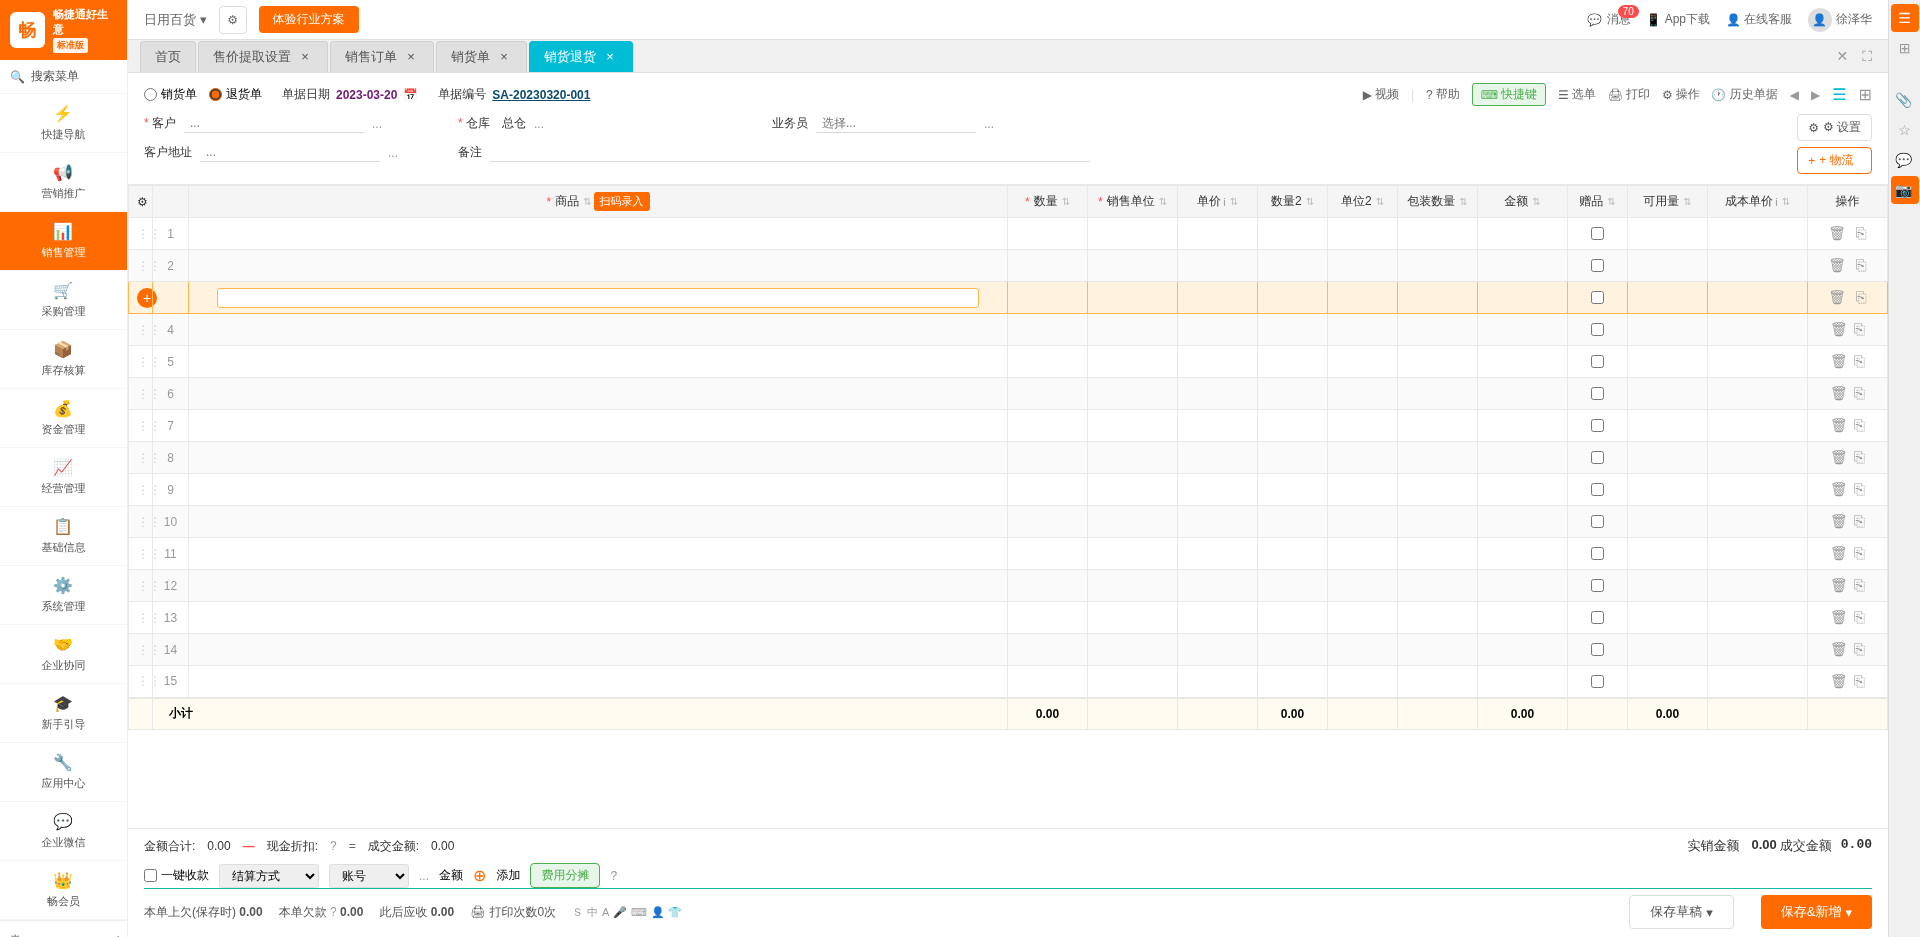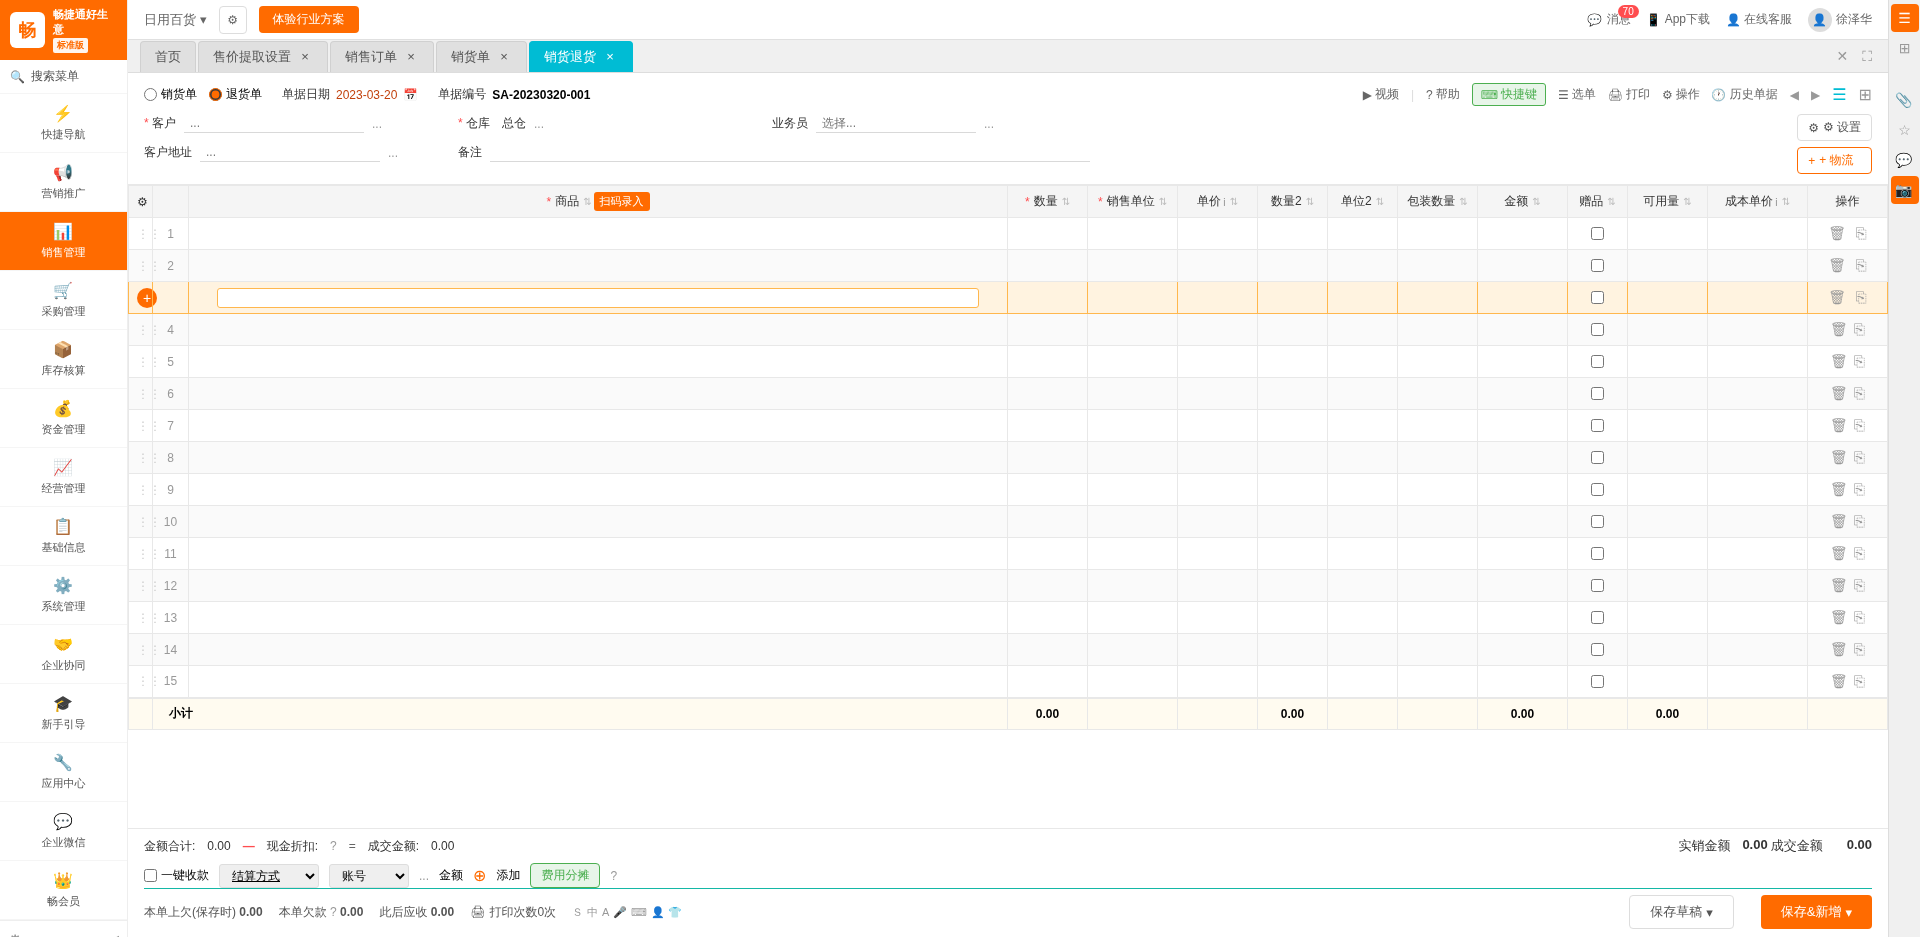--- a/index.html
+++ b/index.html
@@ -261,26 +261,26 @@
               <input type="radio" name="doctype" style="">
               <span>销货单</span>
             </label>
             <label class="radio-item">
               <input type="radio" name="doctype" checked="" style="">
               <span>退货单</span>
             </label>
           </div>
           <div class="date-field">
             <span>单据日期</span>
-            <span style="color:#c2410c;font-weight:normal;">2023-03-20</span>
+            <span style="color:#701a75;font-weight:bold;">2023-03-20</span>
             <span style="cursor:pointer;">📅</span>
           </div>
           <div class="doc-field">
             <span>单据编号</span>
-            <span style="color:#000000;font-weight:bold;">SA-20230320-001</span>
+            <span style="color:#0c4a6e;font-weight:bold;text-decoration:underline;">SA-20230320-001</span>
           </div>
         </div>
         <div class="form-header-right">
           <div class="header-action">
             <span>▶</span>
             <span>视频</span>
           </div>
           <span style="color:#ddd;">|</span>
           <div class="header-action">
             <span>?</span>
@@ -788,33 +788,33 @@
         <span>现金折扣:</span>
         <span class="help-icon">?</span>
         <span class="equals-icon">=</span>
         <span>成交金额:</span>
         <span>0.00</span>
         <div style="margin-left:auto;display:flex;flex-direction:row;gap:3px;align-items:flex-end;">
           <div style="display:flex;gap:12px;font-size:13px;">
             <span>实销金额</span>
             <span style="font-weight:bold;">0.00</span>
           </div>
-          <div style="display:flex;gap:24px;font-size:13px;">
+          <div style="display:flex;gap:9px;font-size:13px;font-family:Liberation Mono, monospace;">
             <span>成交金额</span>
             <span style="font-weight:bold;">0.00</span>
           </div>
         </div>
       </div>
 
       <div class="footer-payment">
         <label class="checkbox-label">
           <input type="checkbox" style="">
           <span>一键收款</span>
         </label>
-        <select style="border:1px solid #ddd;border-radius:3px;padding:3px 8px;font-size:12px;width:100px;text-decoration:underline;">
+        <select style="border:1px solid #ddd;border-radius:3px;padding:3px 8px;font-size:12px;width:100px;">
           <option>结算方式</option>
         </select>
         <select style="border:1px solid #ddd;border-radius:3px;padding:3px 8px;font-size:12px;width:80px;">
           <option>账号</option>
         </select>
         <span style="color:#999;cursor:pointer;">...</span>
         <span>金额</span>
         <span class="add-icon">⊕</span>
         <span>添加</span>
         <button class="fee-btn">费用分摊</button>

